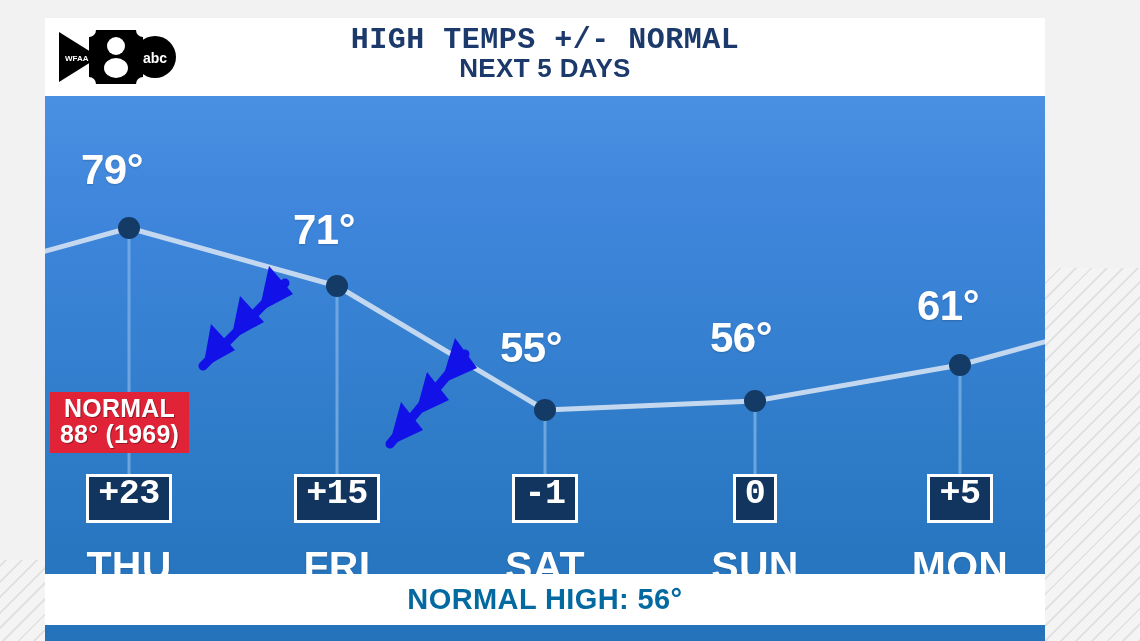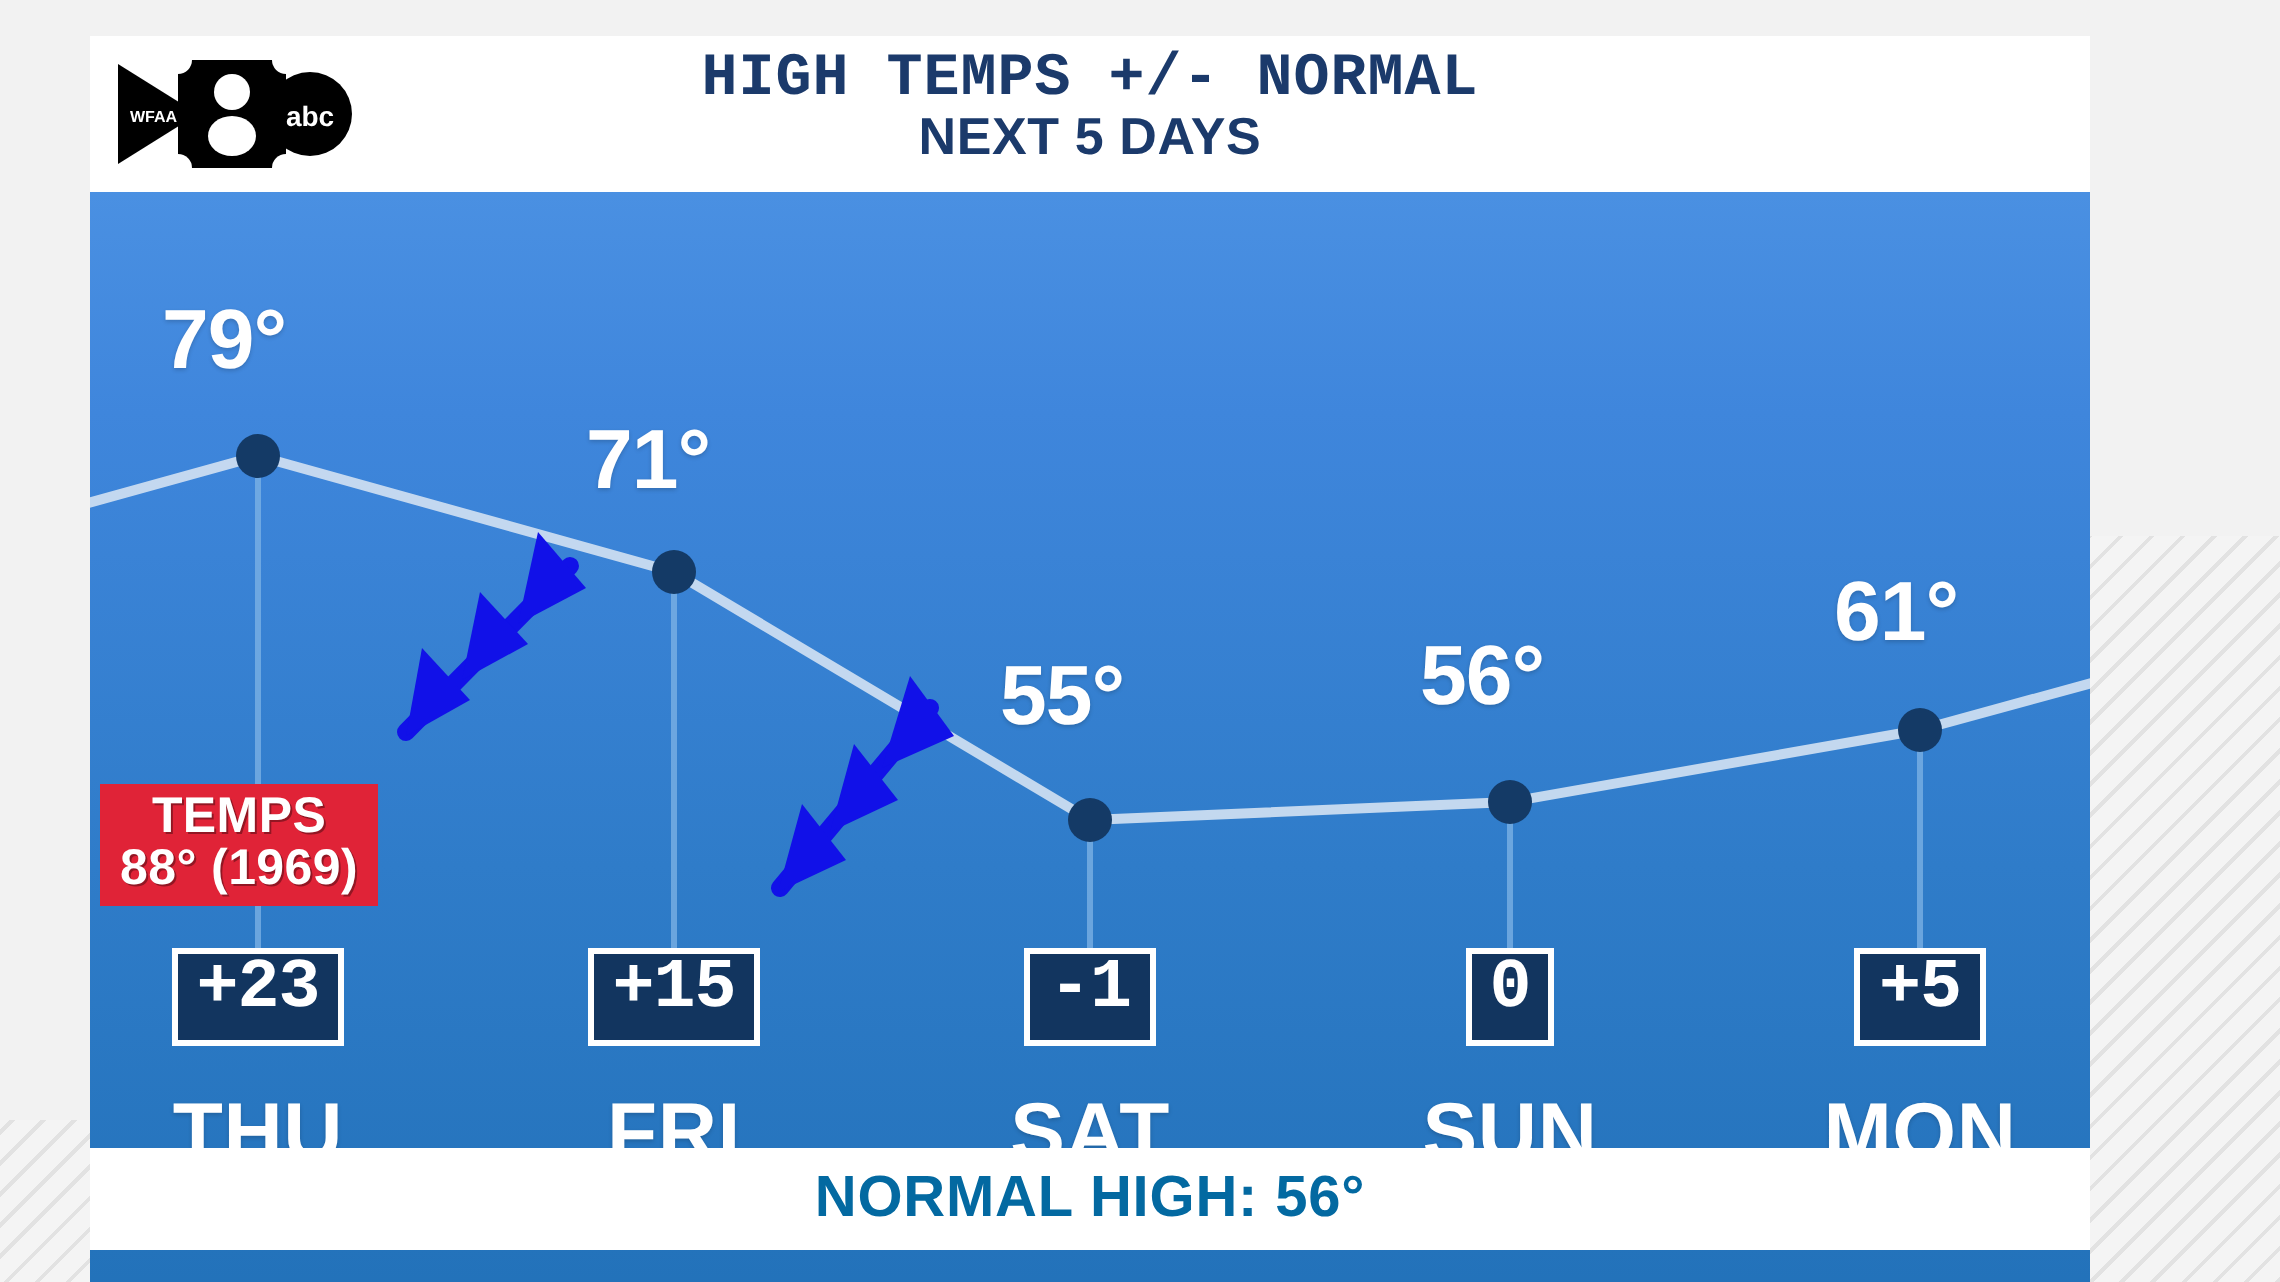--- a/index.html
+++ b/index.html
@@ -237,21 +237,21 @@
         </g>
       </svg>
 
       <div class="temp-label" style="left:36px;  top:50px;">79°</div>
       <div class="temp-label" style="left:248px; top:110px;">71°</div>
       <div class="temp-label" style="left:455px; top:228px;">55°</div>
       <div class="temp-label" style="left:665px; top:218px;">56°</div>
       <div class="temp-label" style="left:872px; top:186px;">61°</div>
 
       <div id="record-badge">
-        <div>TEMPS</div>
+        <div>NORMAL</div>
         <div>88° (1969)</div>
       </div>
 
       <div class="day-col" style="left:24px;  top:378px;">
         <div class="anom-box">+23</div>
         <div class="day-name">THU</div>
       </div>
 
       <div class="day-col" style="left:232px; top:378px;">
         <div class="anom-box">+15</div>

